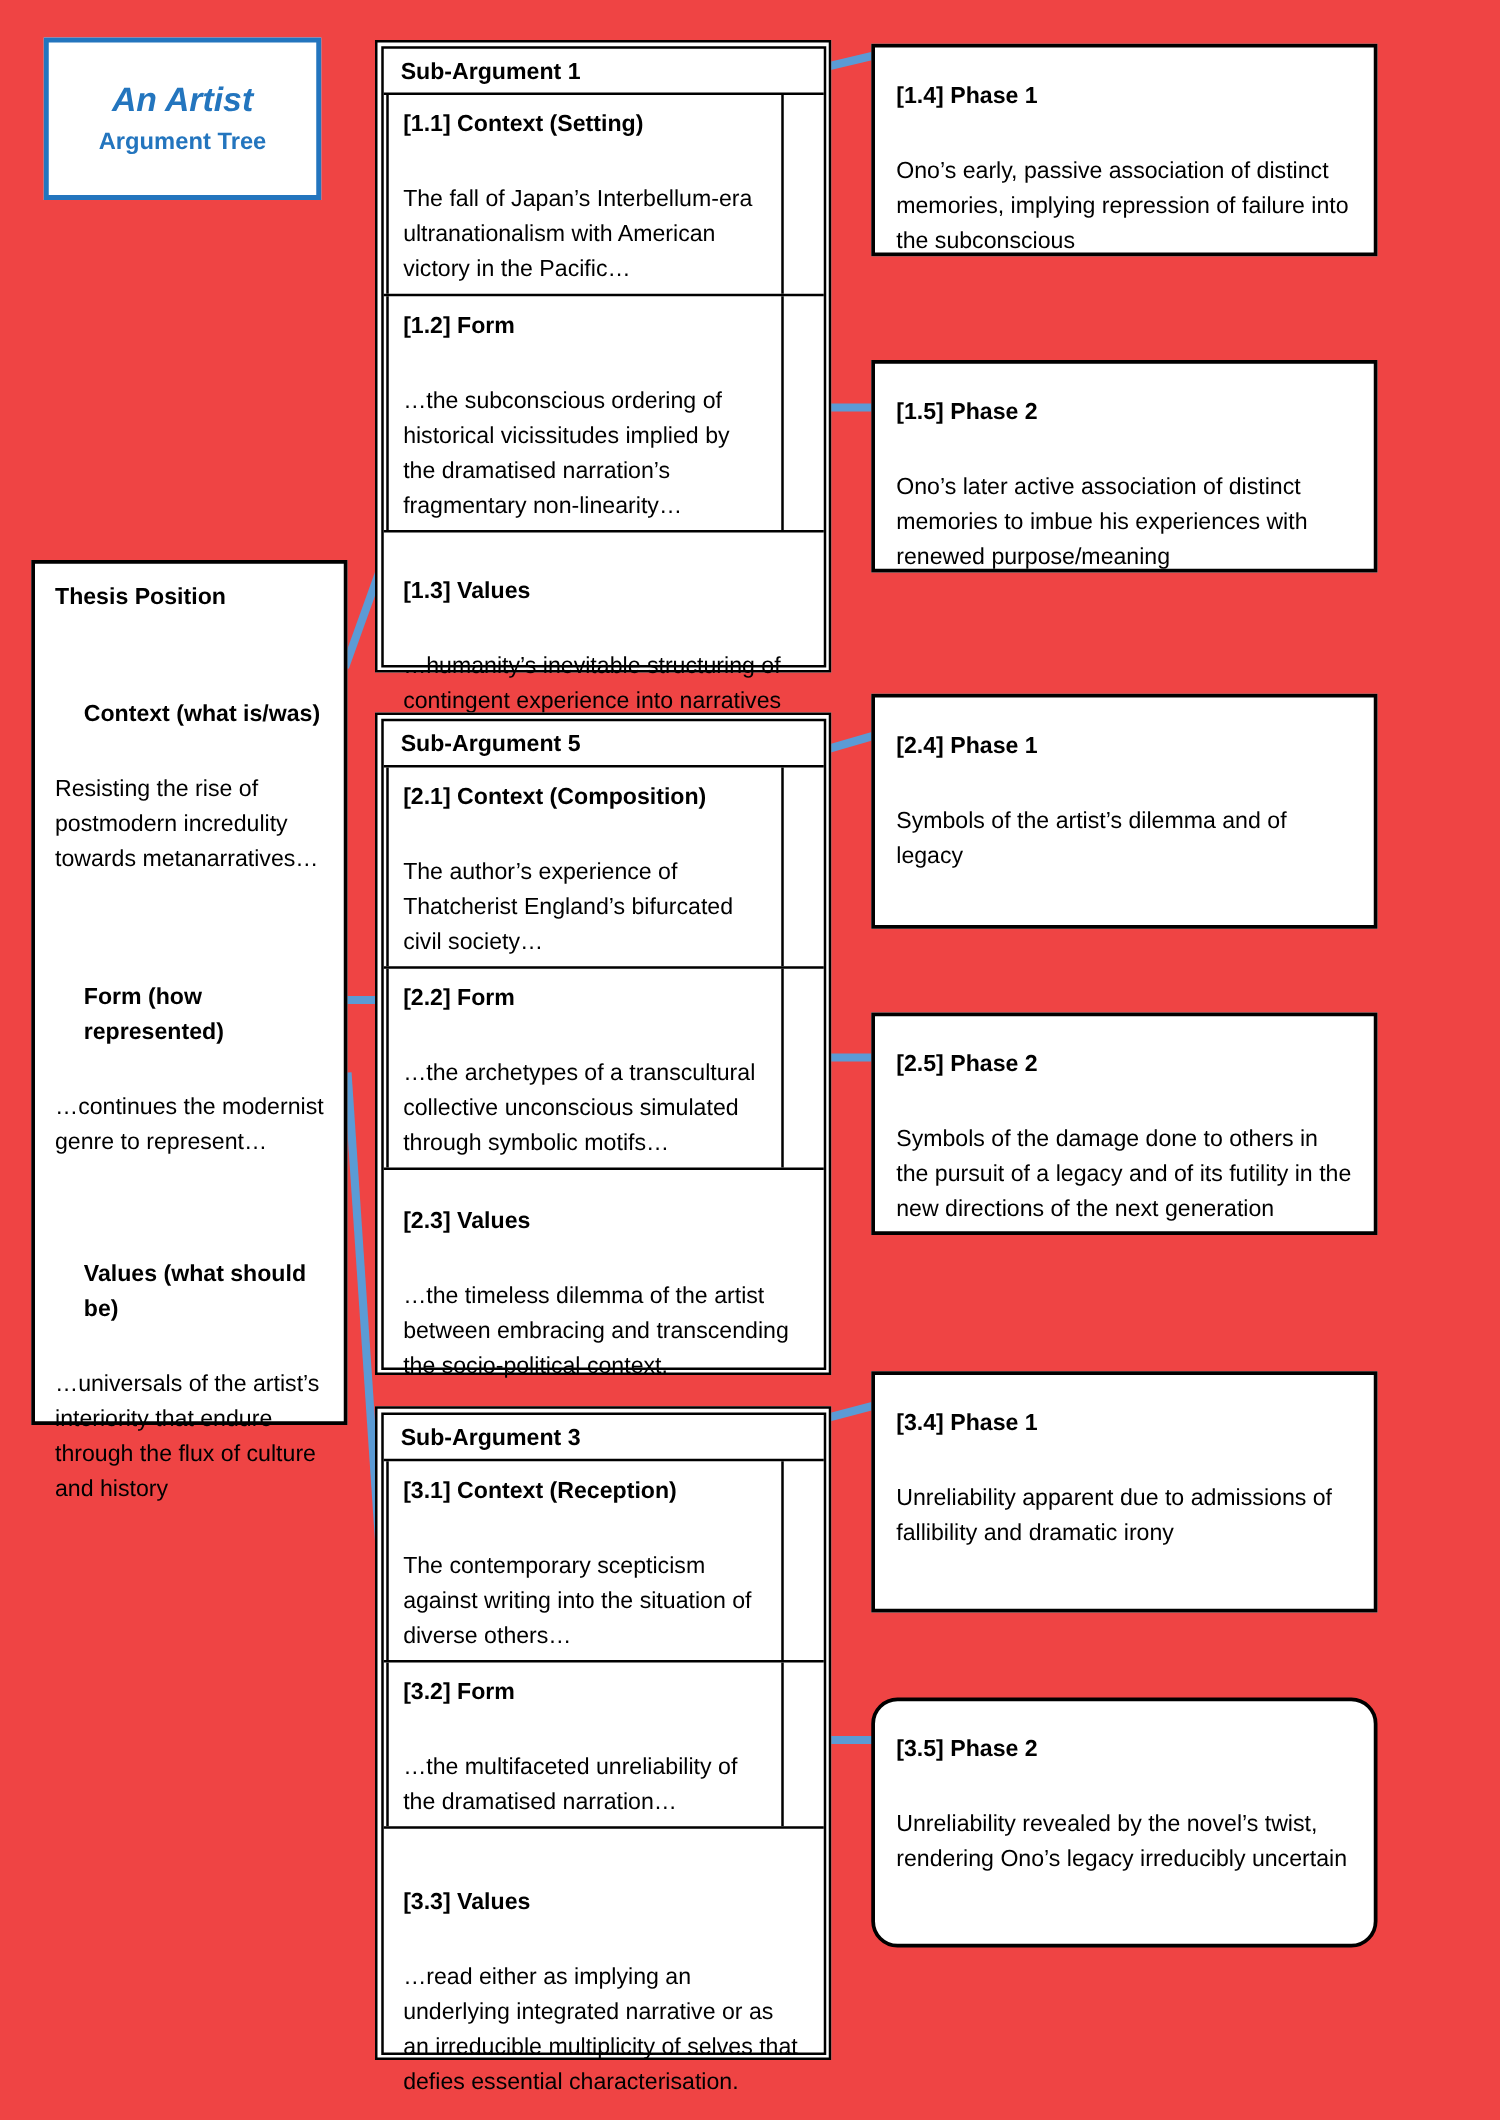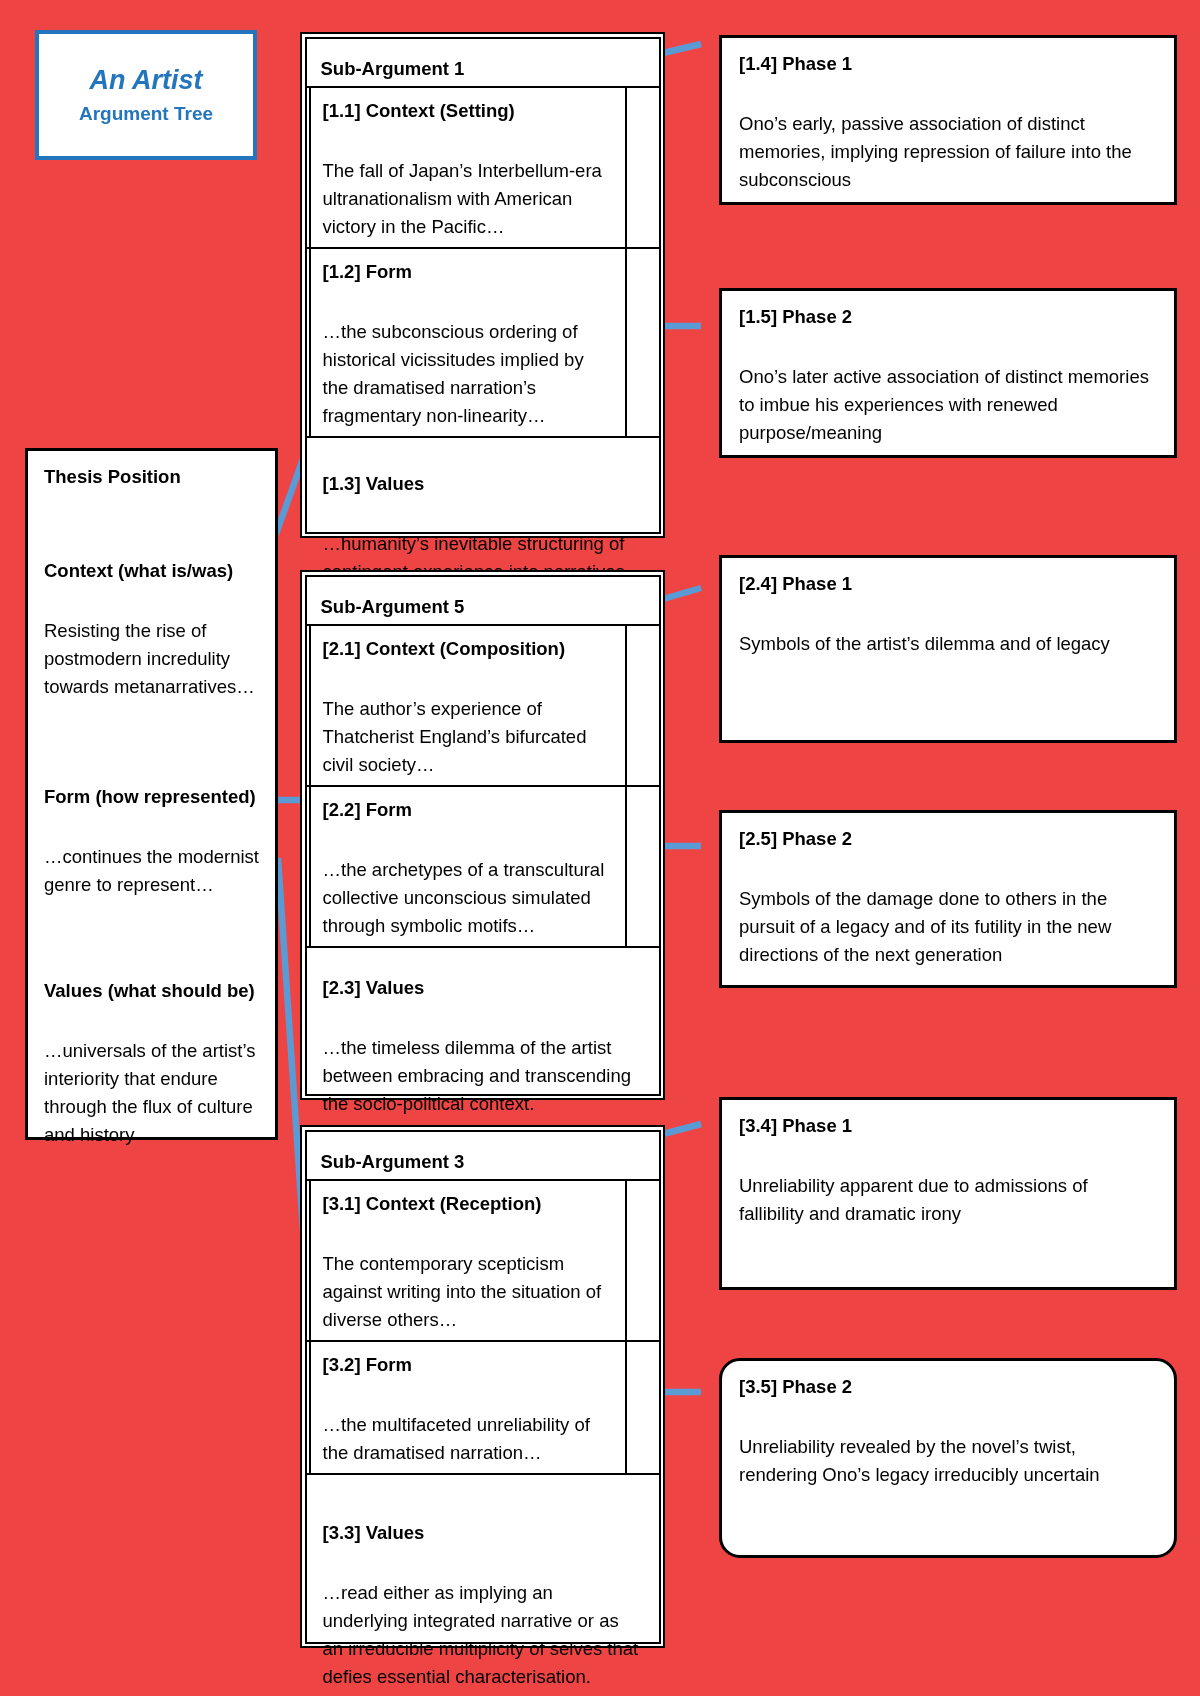--- a/index.html
+++ b/index.html
@@ -33,50 +33,50 @@
 
   
   .thesis{
     left:25px;top:448px;width:253px;height:692px;
     border:3.5px solid var(--ink);padding:12px 16px;z-index:2;
   }
   .thesis-heading{margin-bottom:0;}
   .tsec-1{margin-top:66px;}
   .tsec-2{margin-top:82px;}
   .tsec-3{margin-top:78px;}
-  .tsec .h{margin-bottom:12px;}
+  .tsec .h{margin-bottom:12px;margin-left:23px;}
 
   
   .sa{left:300px;width:365px;border:2.5px solid var(--ink);z-index:2;}
   .sa1{top:32px;height:506px;}
   .sa2{top:570px;height:530px;}
   .sa3{top:1125px;height:523px;}
   .sa-inner{
     position:absolute;left:2.5px;top:2.5px;right:2.5px;bottom:2.5px;
     border:2px solid var(--ink);display:flex;flex-direction:column;
   }
-  .sa-header{font-weight:bold;padding:4px 14px 3px 14px;border-bottom:2.5px solid var(--ink);margin-top:12px;}
+  .sa-header{font-weight:bold;padding:4px 14px 3px 14px;border-bottom:2.5px solid var(--ink);}
   .sa-row{border-bottom:2.5px solid var(--ink);}
   .sa-cell{
     border-left:2.5px solid var(--ink);border-right:2.5px solid var(--ink);
     margin-left:2px;margin-right:32px;padding:9px 12px 6px 12px;
   }
   .sa1 .row1 .sa-cell{min-height:124px;}
   .sa1 .row2 .sa-cell{min-height:146px;}
   .sa2 .row1 .sa-cell{min-height:132px;}
   .sa2 .row2 .sa-cell{min-height:138px;}
   .sa3 .row1 .sa-cell{min-height:122px;}
   .sa3 .row2 .sa-cell{min-height:104px;}
   .sa-values{padding:10px 16px 8px 16px;}
   .sa1 .sa-values{padding-top:32px;}
   .sa2 .sa-values{padding-top:26px;}
   .sa3 .sa-values{padding-top:44px;}
 
   
-  .phase{left:719px;width:458px;border:3px solid var(--ink);padding:12px 17px;z-index:2;}
+  .phase{left:697px;width:405px;border:3px solid var(--ink);padding:24px 17px;z-index:2;}
   .p14{top:35px;height:170px;}
   .p15{top:288px;height:170px;}
   .p24{top:555px;height:188px;}
   .p25{top:810px;height:178px;}
   .p34{top:1097px;height:193px;}
   .p35{top:1358px;height:200px;border-radius:21px;}
 </style>
 </head>
 <body>
 

